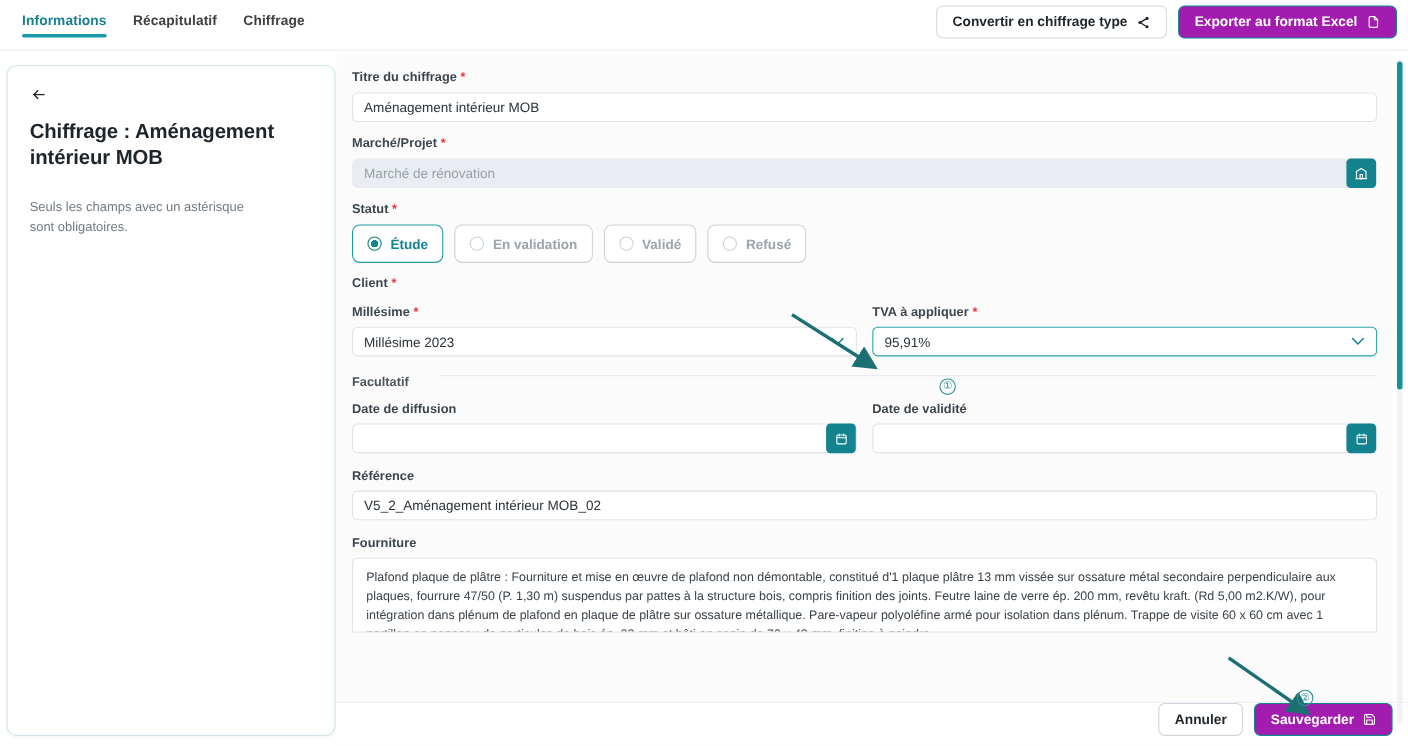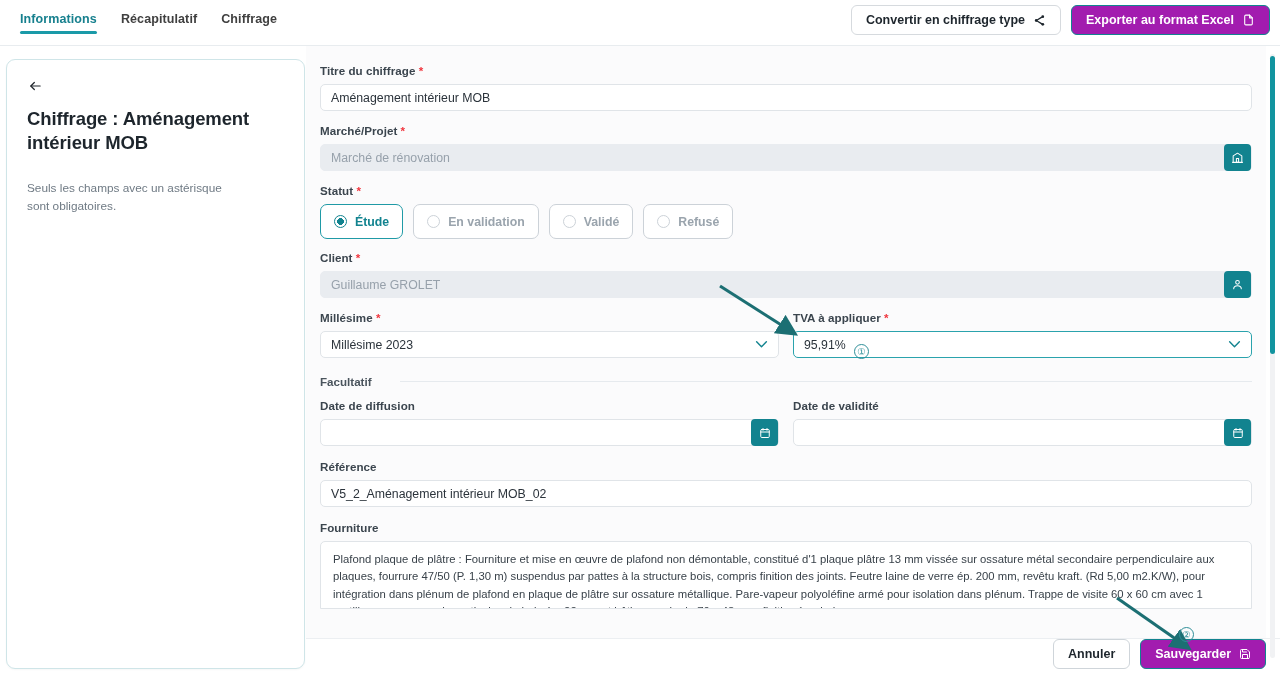--- a/index.html
+++ b/index.html
@@ -107,21 +107,21 @@
     cursor: pointer;
   }
   .radio.on { border: 1.7px solid #1f9aa6; color: #12838f; }
   .dot { width: 13px; height: 13px; min-width: 13px; border-radius: 50%; border: 1.6px solid #ccd2d8; background: #fff; }
   .radio.on .dot {
     border-color: #12838f;
     background: radial-gradient(circle, #12838f 0 42%, #ffffff 44% 100%);
   }
 
   
-  .divider { display: flex; align-items: center; gap: 28px; margin-top: 17px; }
+  .divider { display: flex; align-items: flex-start; gap: 28px; margin-top: 17px; }
   .divider .dtext { font-size: 11.6px; font-weight: bold; color: #4a545d; }
   .divider .dline { flex: 1; height: 1px; background: #e6eaee; }
 
   
   .descbox {
     margin-top: 7px; background: #ffffff; border: 1px solid #e0e4e8;
     border-top-left-radius: 5px; border-top-right-radius: 5px;
     padding: 9px 12px 0 12px; height: 68px; overflow: hidden;
   }
   .desctext { font-size: 11.3px; color: #39424a; line-height: 1.53; text-align: left; }
@@ -258,29 +258,20 @@
             <span class="dot"></span>
             <span>Refusé</span>
           </div>
         </div>
       </div>
 
       <div class="mt14">
         <div class="flabel">
           <span>Client</span>
           <span class="req">*</span>
-        </div>
-        <div class="field readonly withbtn">
-          <span class="grow">Guillaume GROLET</span>
-          <span class="iconbtn">
-            <svg width="13" height="13" viewBox="0 0 24 24" fill="none" stroke="#ffffff" stroke-width="1.9" stroke-linecap="round" stroke-linejoin="round">
-              <circle cx="12" cy="8" r="3.4"></circle>
-              <path d="M5 20c0-3.6 3.1-5.6 7-5.6s7 2 7 5.6"></path>
-            </svg>
-          </span>
         </div>
       </div>
 
       <div class="row mt16">
         <div class="col">
           <div class="flabel">
             <span>Millésime</span>
             <span class="req">*</span>
           </div>
           <div class="field">

